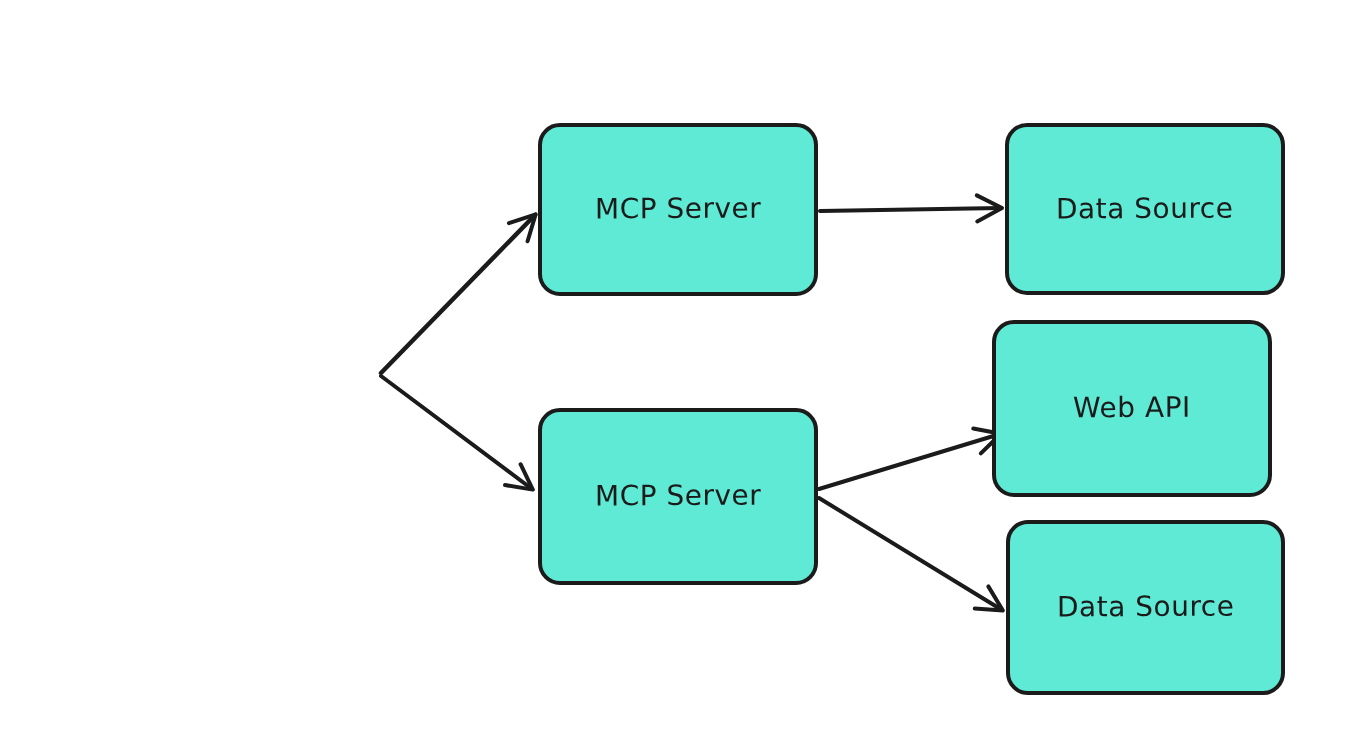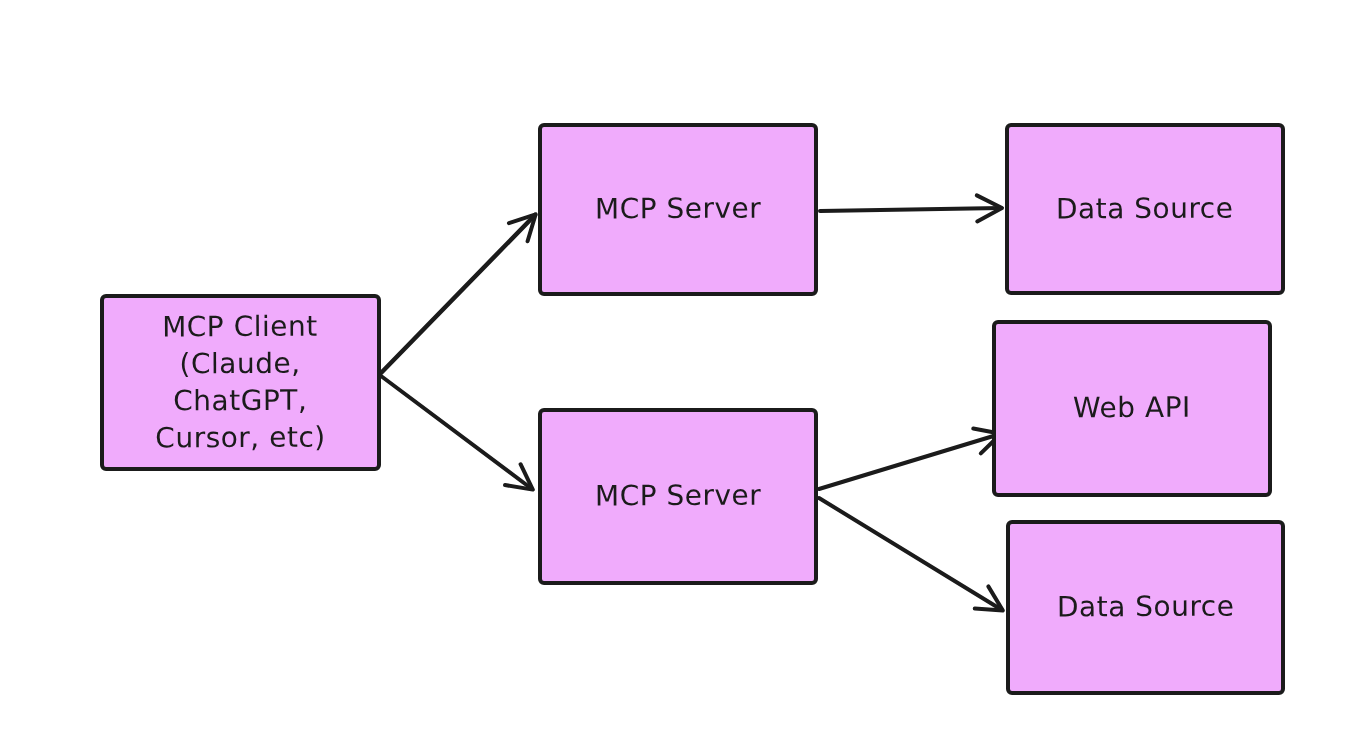--- a/index.html
+++ b/index.html
@@ -20,22 +20,22 @@
     left: 0;
     top: 0;
     width: 1358px;
     height: 731px;
     pointer-events: none;
   }
   .node {
     position: absolute;
     box-sizing: border-box;
     border: 4px solid #1b1b1b;
-    border-radius: 6px;
-    background: #f0abfc;
+    border-radius: 22px;
+    background: #5eead4;
     display: flex;
     align-items: center;
     justify-content: center;
     text-align: center;
   }
   .node-label {
     color: #1b1b1b;
     font-size: 28px;
     line-height: 1.32;
     letter-spacing: 0.5px;
@@ -61,26 +61,20 @@
         <path d="M -25 -13 L 0 0 L -25 13" fill="none" stroke="#1b1b1b" stroke-width="4" stroke-linecap="round" stroke-linejoin="round"></path>
       </marker>
     </defs>
     <line x1="381" y1="373" x2="535" y2="215" stroke="#1b1b1b" stroke-width="4.5" stroke-linecap="round" marker-end="url(#arrowhead)"></line>
     <line x1="381" y1="376" x2="532" y2="489" stroke="#1b1b1b" stroke-width="4" stroke-linecap="round" marker-end="url(#arrowhead)"></line>
     <line x1="820" y1="211" x2="1001" y2="208" stroke="#1b1b1b" stroke-width="4" stroke-linecap="round" marker-end="url(#arrowhead)"></line>
     <line x1="819" y1="489" x2="1000" y2="434" stroke="#1b1b1b" stroke-width="4" stroke-linecap="round" marker-end="url(#arrowhead)"></line>
     <line x1="819" y1="498" x2="1002" y2="610" stroke="#1b1b1b" stroke-width="4" stroke-linecap="round" marker-end="url(#arrowhead)"></line>
   </svg>
 
-  <div class="node node-mcp-client">
-    <div class="node-label">MCP Client
-(Claude,
-ChatGPT,
-Cursor, etc)</div>
-  </div>
 
   <div class="node node-mcp-server-top">
     <div class="node-label">MCP Server</div>
   </div>
 
   <div class="node node-mcp-server-bot">
     <div class="node-label">MCP Server</div>
   </div>
 
   <div class="node node-data-source-top">

